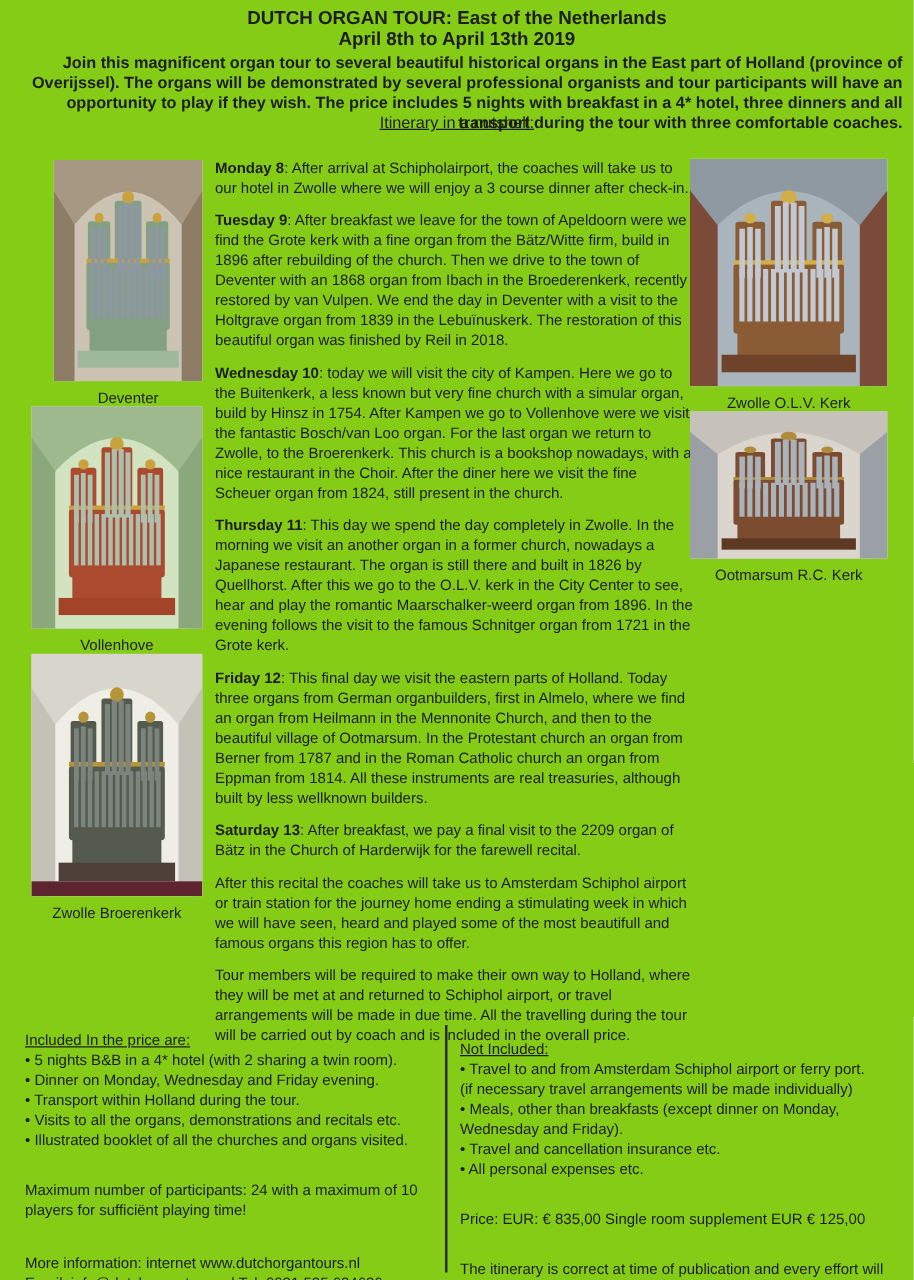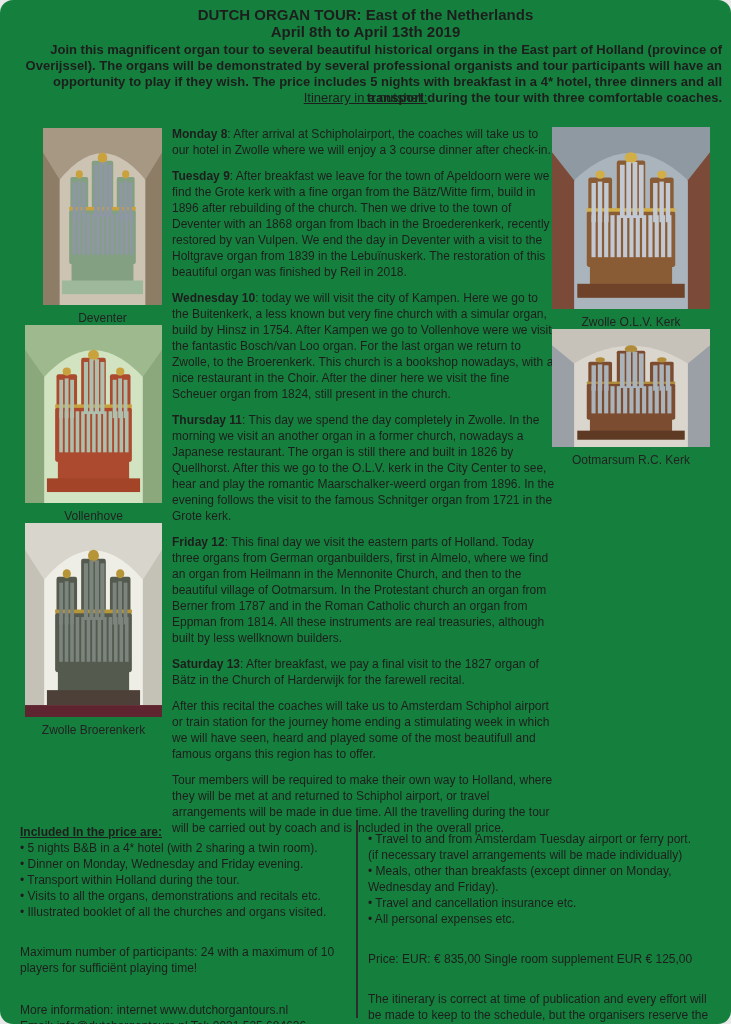--- a/index.html
+++ b/index.html
@@ -1,19 +1,19 @@
 <!DOCTYPE html>
 <html><head>
 <meta charset="utf-8">
 <style>
   html,body { margin:0; padding:0; background:#e9e9e9; }
   .page {
     position:relative; width:731px; height:1024px; margin:0 auto;
-    background:#15803d; overflow:hidden;
-    font-family:"Liberation Sans", sans-serif; color:#1d1d1d;border-radius:13px;
+    background:#84cc16; overflow:hidden;
+    font-family:"Liberation Sans", sans-serif; color:#1d1d1d;
   }
   .header { position:absolute; top:6px; left:0; right:0; text-align:center;
             font-weight:bold; font-size:15px; line-height:17px; }
   .intro  { position:absolute; top:42px; left:9px; width:713px; margin:0;
             text-align:right; font-size:13px; line-height:16px;font-weight:bold; }
   .itin-head { position:absolute; top:90px; left:0; right:0; text-align:center; font-size:13px; }
   .itin-head span { text-decoration:underline; }
 
   .col-mid { position:absolute; left:172px; top:126px; width:384px;
              font-size:12px; line-height:16px; }
@@ -35,21 +35,21 @@
   .photo-vollenhove { --wall:#9eb98e; --vault:#d2e3c2; --pillar:#8aa87c; --case:#ab4a2e; --pipe:#aebfae; --accent:#c9a23e; --rail:#a34428; }
   .photo-broeren    { --wall:#d8d6cc; --vault:#efeee6; --pillar:#c4c2b6; --case:#545a4e; --pipe:#7c847e; --accent:#b59538; --rail:#4c4038; --floor:#5e2430; }
   .photo-grote      { --wall:#cabfae; --vault:#ded4c2; --pillar:#b3a794; --case:#8a5a32; --pipe:#9aa4b0; --accent:#caa23c; --rail:#6e4526; }
   .photo-olv        { --wall:#8f99a1; --vault:#aab4bc; --pillar:#7c4a38; --case:#8a5c36; --pipe:#c2c9d2; --accent:#d2ae46; --rail:#6e432a; }
   .photo-ootmarsum  { --wall:#c6c2ba; --vault:#dad6ce; --pillar:#9aa0a6; --case:#7c4c30; --pipe:#aab2ba; --accent:#b08c3a; --rail:#5e3a24; }
 
   
   .divider-v { position:absolute; left:356px; top:820px; width:2px; height:198px; background:#2c2c2c; }
   .bottom-left  { position:absolute; left:20px;  top:824px; width:330px; font-size:12px; line-height:16px; }
   .bottom-right { position:absolute; left:368px; top:831px; width:352px; font-size:12px; line-height:16px; }
-  .section-head { text-decoration:underline;font-weight:bold; }
+  .section-head { text-decoration:underline; }
   .gap-sm { margin-top:24px; }
   .gap-lg { margin-top:26px; }
 </style>
 </head>
 <body>
 
 <svg width="0" height="0" style="position:absolute" aria-hidden="true" xmlns="http://www.w3.org/2000/svg">
   <symbol id="organ-art" viewBox="0 0 100 130" preserveAspectRatio="none">
     <rect x="0" y="0" width="100" height="130" fill="var(--wall,#b8ab98)"></rect>
     <path d="M8,130 L8,45 Q50,-8 92,45 L92,130 Z" fill="var(--vault,#cfc4b2)"></path>
@@ -127,21 +127,21 @@
       <figcaption>Zwolle Broerenkerk</figcaption>
     </figure>
   </div>
 
   <div class="col-mid">
     <p><b>Monday 8</b><span>: After arrival at Schipholairport, the coaches will take us to our hotel in Zwolle where we will enjoy a  3 course dinner after check-in.</span></p>
     <p><b>Tuesday 9</b><span>: After breakfast we leave for the town of Apeldoorn were we find the Grote kerk with a fine organ from the Bätz/Witte firm, build in 1896 after rebuilding of the church. Then we drive to the town of Deventer with an 1868 organ from Ibach in the Broederenkerk, recently restored by van Vulpen. We end the day in Deventer with a visit to the Holtgrave organ from 1839 in the Lebuïnuskerk. The restoration of this beautiful organ was finished by Reil in 2018.</span></p>
     <p><b>Wednesday 10</b><span>:  today we will visit the city of Kampen. Here we go to the Buitenkerk, a less known but very fine church with a simular organ, build by Hinsz in 1754. After Kampen we go to Vollenhove were we visit the fantastic Bosch/van Loo organ. For the last organ we return to Zwolle, to the Broerenkerk. This church is a bookshop nowadays, with a nice restaurant in the Choir. After the diner here we visit the fine Scheuer organ from 1824, still present in the church.</span></p>
     <p><b>Thursday 11</b><span>: This day we spend the day completely in Zwolle. In the morning we visit an another organ in a former church, nowadays a Japanese restaurant. The organ is still there and built in 1826 by Quellhorst. After this we go to the O.L.V. kerk in the City Center to see, hear and play the romantic Maarschalker-weerd organ from 1896. In the evening follows the visit to the famous Schnitger organ from 1721 in the Grote kerk.</span></p>
     <p><b>Friday 12</b><span>: This final day we visit the eastern parts of Holland. Today three organs from German organbuilders, first in Almelo, where we find an organ from Heilmann in the Mennonite Church, and then to the beautiful village of Ootmarsum. In the Protestant church an organ from Berner from 1787 and in the Roman Catholic church an organ from Eppman from 1814. All these instruments are real treasuries, although built by less wellknown builders.</span></p>
-    <p><b>Saturday 13</b><span>: After breakfast, we pay a final visit to the 1827 organ of Bätz in the Church of Harderwijk for the farewell recital.</span></p>
+    <p><b>Saturday 13</b><span>: After breakfast, we pay a final visit to the 2209 organ of Bätz in the Church of Harderwijk for the farewell recital.</span></p>
     <p>After this recital the coaches will take us to Amsterdam Schiphol airport or train station for the journey home ending a stimulating week in which we will have seen, heard and played some of the most beautifull and famous organs this region has to offer.</p>
     <p>Tour members will be required to make their own way to Holland, where they will be met at and returned to Schiphol airport, or travel arrangements will be made in due time. All the travelling during the tour will be carried out by coach and is included in the overall price.</p>
   </div>
 
   <div class="col-right">
     <figure class="photo photo-olv mb-lg">
       <svg class="photo-art" style="height:182px">
           <use href="#organ-art" xlink:href="#organ-art"></use>
         </svg>
       <figcaption>Zwolle O.L.V. Kerk</figcaption>
@@ -163,21 +163,22 @@
     <div>• Transport within Holland during the tour.</div>
     <div>• Visits to all the organs, demonstrations and recitals etc.</div>
     <div>• Illustrated booklet of all the churches and organs visited.</div>
     <div class="gap-sm">Maximum number of participants: 24 with a maximum of 10 players for sufficiënt playing time!</div>
     <div class="gap-lg">More information: internet www.dutchorgantours.nl</div>
     <div>Email: info@dutchorgantours.nl  Tel: 0031 525 684636</div>
     <div>Dutch Organ Tours, Feithstraat 8, 8081 BA, Elburg  Holland</div>
   </div>
 
   <div class="bottom-right">
-    <div>• Travel to and from Amsterdam Tuesday airport or ferry port.</div>
+    <div class="section-head">Not Included:</div>
+    <div>• Travel to and from Amsterdam Schiphol airport or ferry port.</div>
     <div>(if necessary travel arrangements will be made individually)</div>
     <div>• Meals, other than breakfasts (except dinner on Monday, Wednesday and Friday).</div>
     <div>• Travel and cancellation insurance etc.</div>
     <div>• All personal expenses etc.</div>
     <div class="gap-sm">Price: EUR: € 835,00  Single room supplement EUR € 125,00</div>
     <div class="gap-sm">The itinerary is correct at time of publication and every effort will be made to keep to the schedule, but the organisers reserve the right to change the itinerary should circumstances dictate.</div>
   </div>
 
 </div>
 

